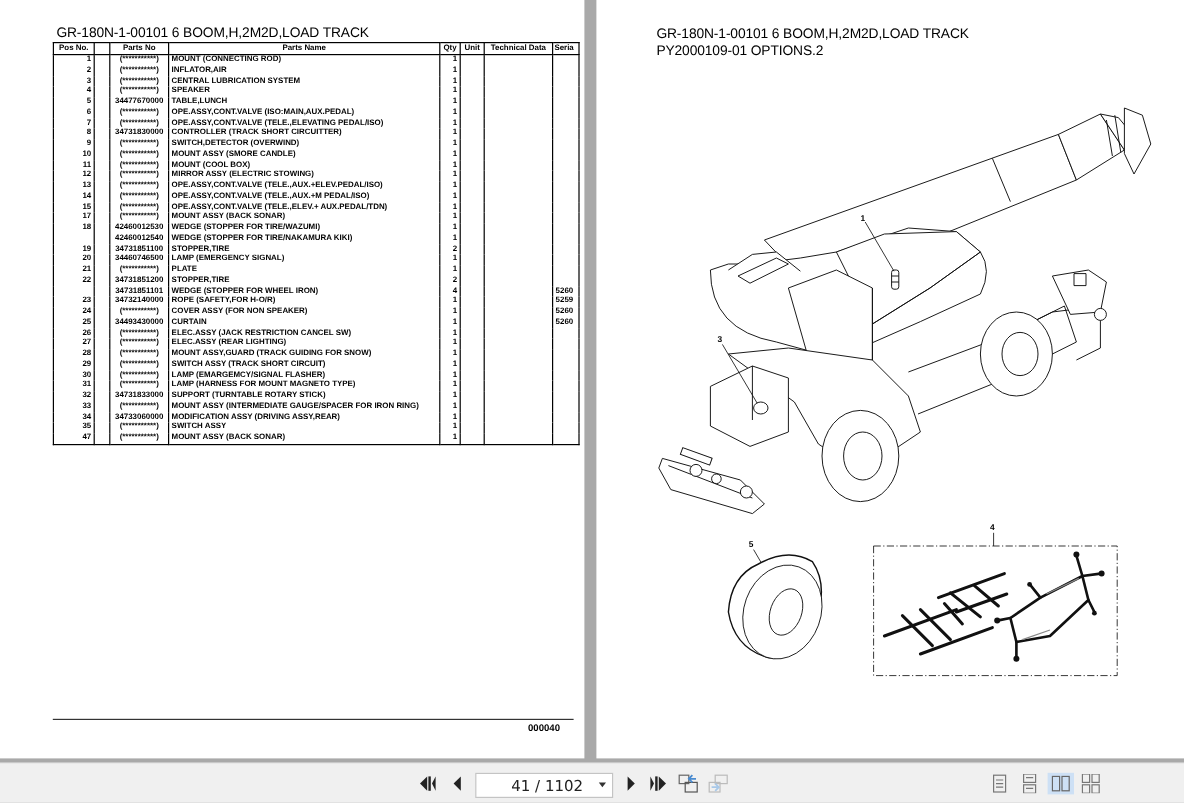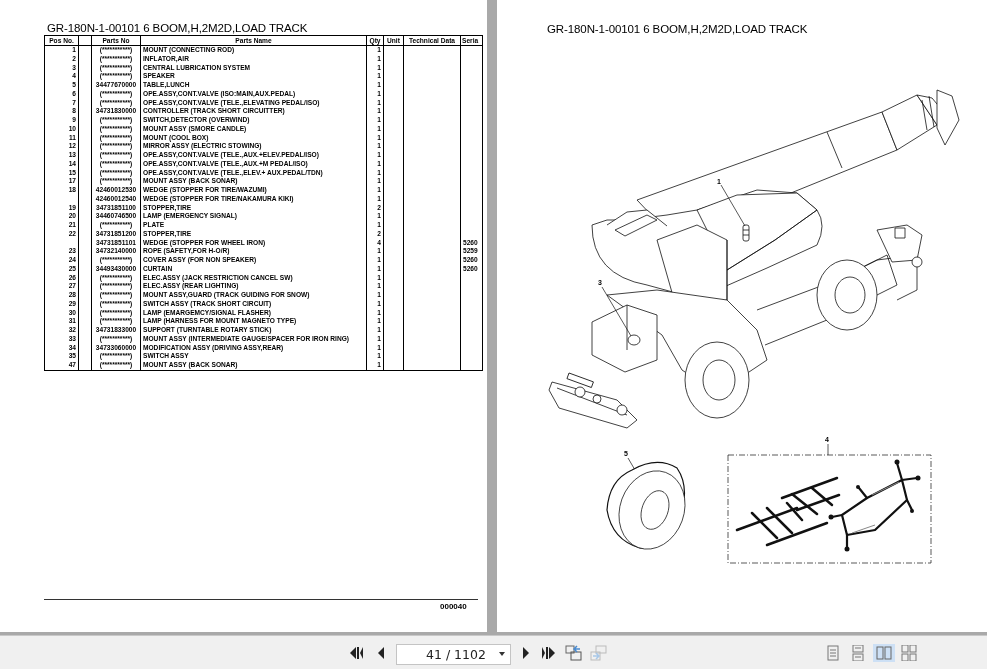--- a/index.html
+++ b/index.html
@@ -438,20 +438,21 @@
         </tbody>
     </table>
 
     <div class="footer-line"></div>
     <div class="footer-num">000040</div>
   </div>
 
   <div class="page page-right">
     <div class="doc-title">
       <div>GR-180N-1-00101 6 BOOM,H,2M2D,LOAD TRACK</div>
+      <div>PY2000109-01 OPTIONS.2</div>
     </div>
 
     <svg class="drawing" viewBox="0 0 490 632" fill="none" stroke="#111" stroke-width="0.8" stroke-linejoin="round">
 
       <g>
         <polygon points="140,200 385,112 400,150 178,240" fill="#fff"></polygon>
         <polygon points="385,112 420,95 440,125 400,150" fill="#fff"></polygon>
         <line x1="330" y1="132" x2="345" y2="168"></line>
         <polygon points="420,95 435,98 445,110 440,125" fill="#fff"></polygon>
         <polygon points="440,90 455,96 462,120 448,145 440,128" fill="#fff"></polygon>

